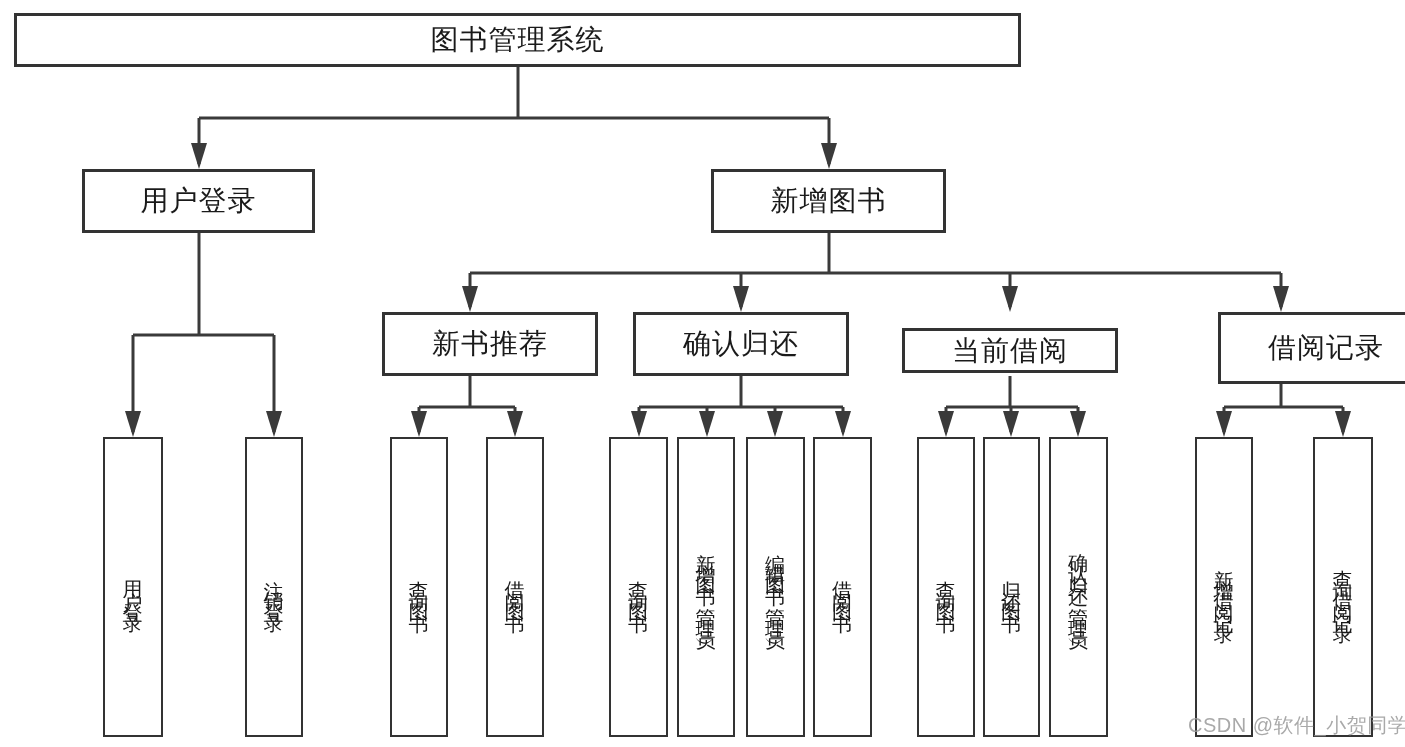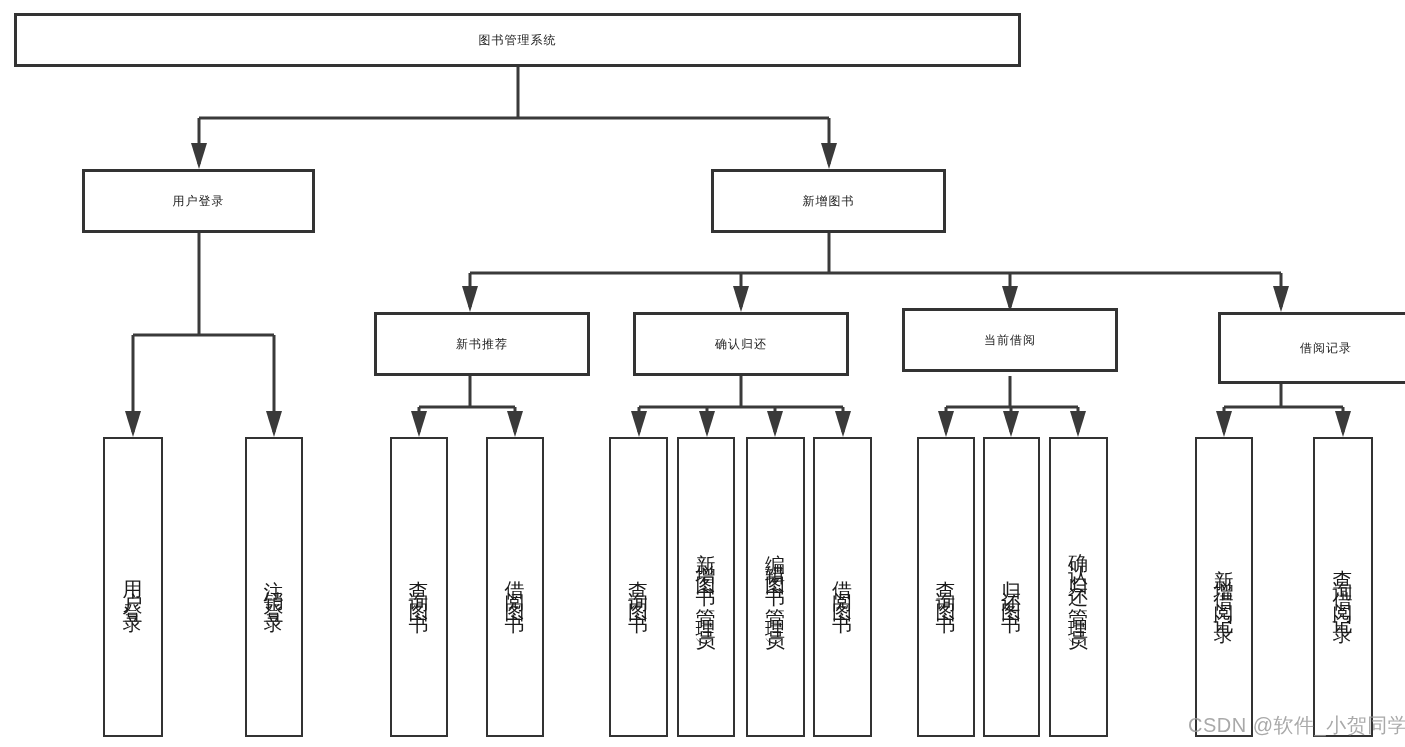--- a/index.html
+++ b/index.html
@@ -13,21 +13,21 @@
     font-family:"Liberation Sans","DejaVu Sans",sans-serif;
     color:var(--text); overflow:hidden;
   }
   .connector{position:absolute;left:0;top:0;}
   .connector path{stroke:var(--line);stroke-width:3;fill:none;}
   .connector polygon{fill:var(--line);stroke:none;}
   .hbox{
     position:absolute; box-sizing:border-box;
     border:3px solid var(--box-border); background:#fff;
     display:flex; align-items:center; justify-content:center;
-    font-size:12px; letter-spacing:1px; color:var(--text);
+    font-size:28px; letter-spacing:1px; color:var(--text);
     white-space:nowrap;
   }
   .vbox{
     position:absolute; box-sizing:border-box;
     border:2.5px solid var(--box-border); background:#fff;
     writing-mode:vertical-rl; text-orientation:mixed;
     display:flex; align-items:center; justify-content:center;
     font-size:20px; letter-spacing:11px; color:var(--text);
     line-height:1;
   }
@@ -83,23 +83,23 @@
       <polygon points="1216,411 1232,411 1224,437"></polygon>
       <polygon points="1335,411 1351,411 1343,437"></polygon>
     </g>
   </svg>
 
   <div class="hbox" style="left:14px;top:13px;width:1007px;height:54px">图书管理系统</div>
 
   <div class="hbox" style="left:82px;top:169px;width:233px;height:64px">用户登录</div>
   <div class="hbox" style="left:711px;top:169px;width:235px;height:64px">新增图书</div>
 
-  <div class="hbox" style="left:374px;top:312px;width:216px;height:64px">新书推荐</div>
+  <div class="hbox" style="left:382px;top:312px;width:216px;height:64px">新书推荐</div>
   <div class="hbox" style="left:633px;top:312px;width:216px;height:64px">确认归还</div>
-  <div class="hbox" style="left:902px;top:308px;width:216px;height:64px">当前借阅</div>
+  <div class="hbox" style="left:902px;top:328px;width:216px;height:45px">当前借阅</div>
   <div class="hbox" style="left:1218px;top:312px;width:216px;height:72px">借阅记录</div>
 
   <div class="vbox" style="left:103px;top:437px;width:60px;height:300px">用户登录</div>
   <div class="vbox" style="left:245px;top:437px;width:58px;height:300px">注销登录</div>
 
   <div class="vbox" style="left:390px;top:437px;width:58px;height:300px">查询图书</div>
   <div class="vbox" style="left:486px;top:437px;width:58px;height:300px">借阅图书</div>
 
   <div class="vbox" style="left:609px;top:437px;width:59px;height:300px">查询图书</div>
   <div class="vbox" style="left:677px;top:437px;width:58px;height:300px">新增图书（管理员）</div>

